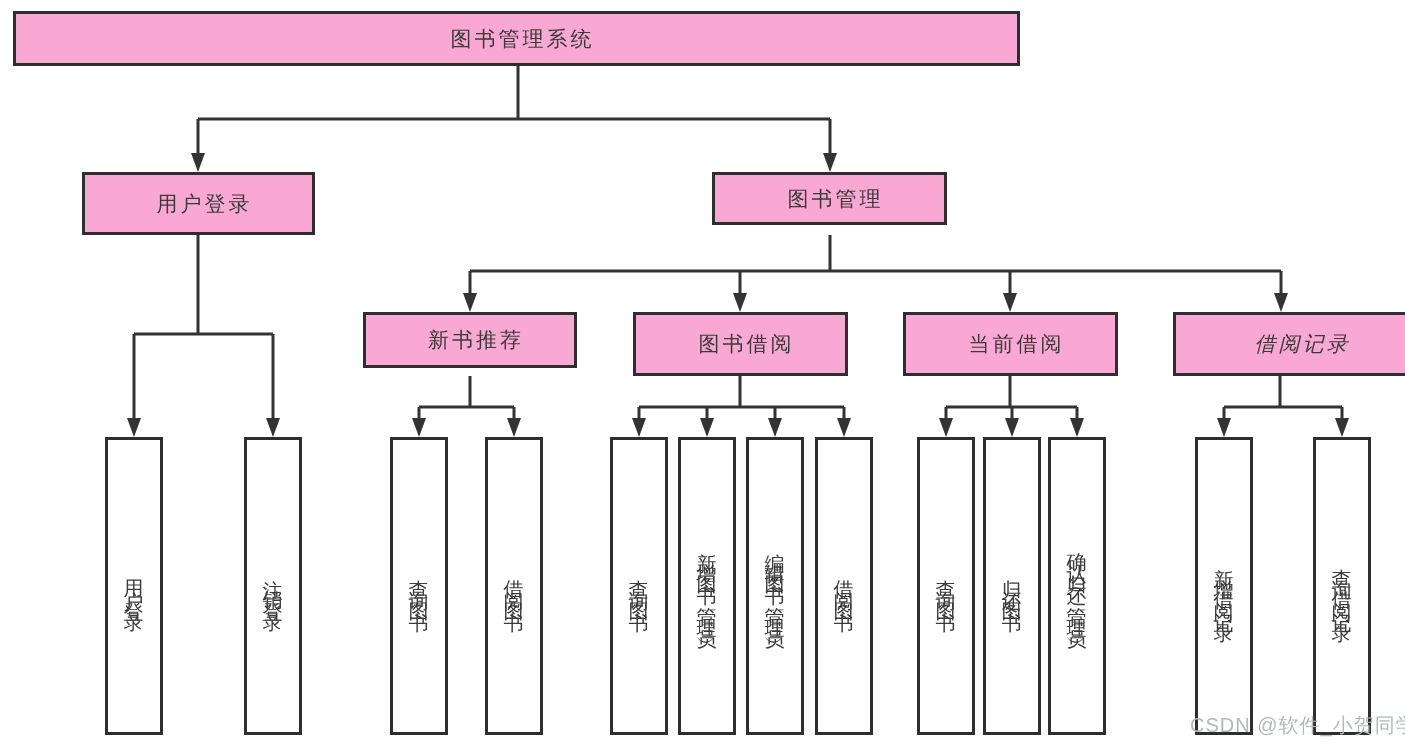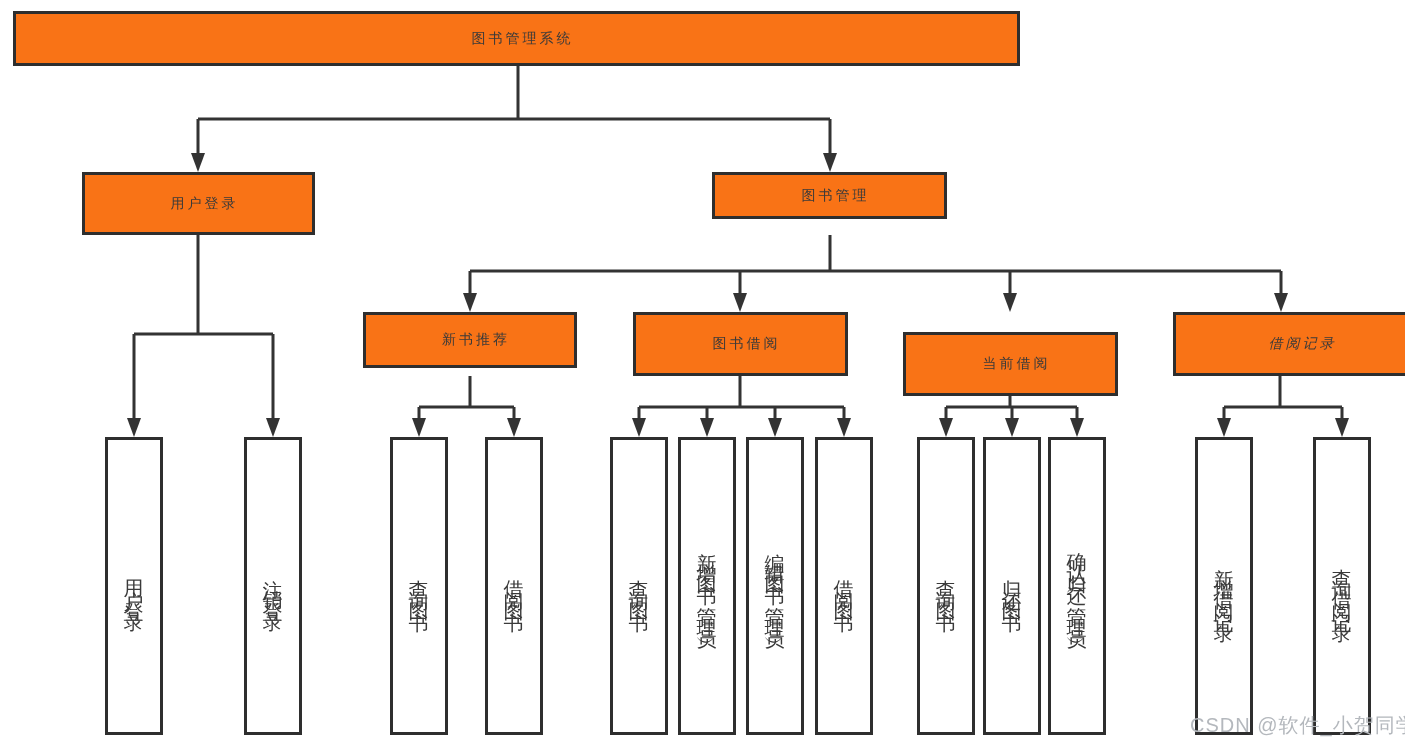--- a/index.html
+++ b/index.html
@@ -2,23 +2,23 @@
 <html><head>
 <meta charset="utf-8">
 <style>
   html,body{margin:0;padding:0;background:#ffffff;}
   .canvas{
     position:relative;width:1405px;height:747px;background:#ffffff;
     font-family:"Liberation Sans","DejaVu Sans",sans-serif;overflow:hidden;
   }
   .wires{position:absolute;left:0;top:0;z-index:1;}
   .hbox{
-    position:absolute;box-sizing:border-box;border:3px solid #2e2e2e;background:#f97316;
+    position:absolute;box-sizing:border-box;border:3px solid #2e2e2e;background:#f9a8d4;
     display:flex;align-items:center;justify-content:center;
-    font-size:14px;letter-spacing:3px;color:#3a3a3a;z-index:2;padding-left:12px;
+    font-size:21px;letter-spacing:3px;color:#3a3a3a;z-index:2;padding-left:12px;
   }
   .vbox{
     position:absolute;box-sizing:border-box;border:3px solid #2e2e2e;background:#ffffff;
     top:437px;width:58px;height:298px;
     display:flex;align-items:center;justify-content:center;z-index:2;
   }
   .vbox span{
     writing-mode:vertical-rl;text-orientation:mixed;
     font-size:20px;letter-spacing:11px;line-height:1;color:#3a3a3a;white-space:nowrap;
   }
@@ -74,31 +74,31 @@
       </g>
   </svg>
 
   <div class="hbox" style="left:13px;top:11px;width:1007px;height:55px;">
     <span>图书管理系统</span>
   </div>
 
   <div class="hbox" style="left:82px;top:172px;width:233px;height:63px;">
     <span>用户登录</span>
   </div>
-  <div class="hbox" style="left:712px;top:172px;width:235px;height:47px;">
+  <div class="hbox" style="left:712px;top:172px;width:235px;height:53px;">
     <span>图书管理</span>
   </div>
 
   <div class="hbox" style="left:363px;top:312px;width:214px;height:56px;">
     <span>新书推荐</span>
   </div>
   <div class="hbox" style="left:633px;top:312px;width:215px;height:64px;text-align:center;">
     <span>图书借阅</span>
   </div>
-  <div class="hbox" style="left:903px;top:312px;width:215px;height:64px;margin-top:20px;">
+  <div class="hbox" style="left:903px;top:312px;width:215px;height:64px;">
     <span>当前借阅</span>
   </div>
   <div class="hbox" style="left:1173px;top:312px;width:247px;height:64px;font-style:italic;">
     <span>借阅记录</span>
   </div>
 
   <div class="vbox" style="left:105px;">
     <span>用户登录</span>
   </div>
   <div class="vbox" style="left:244px;">

